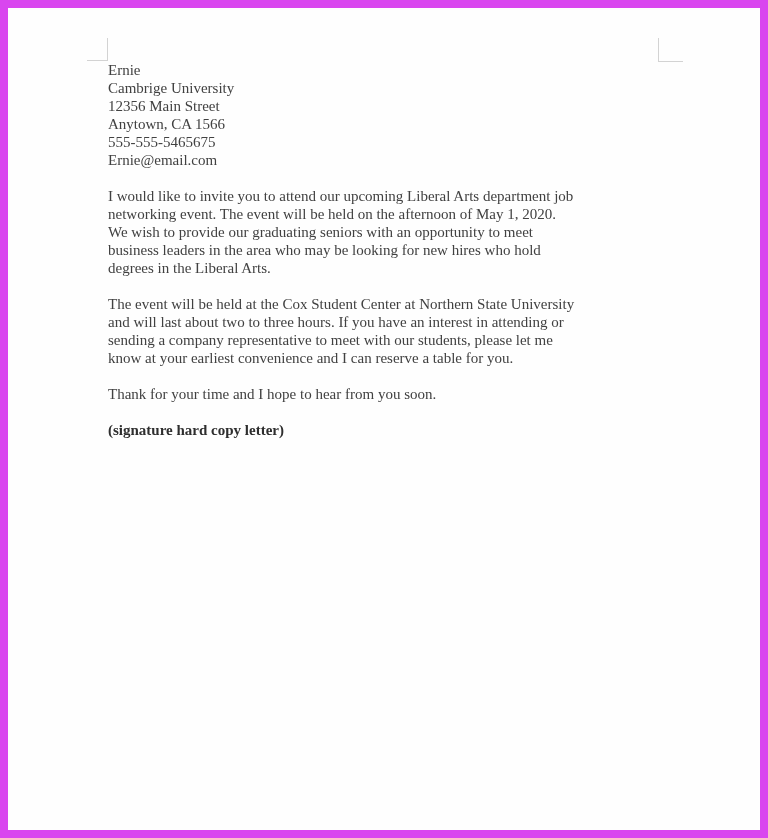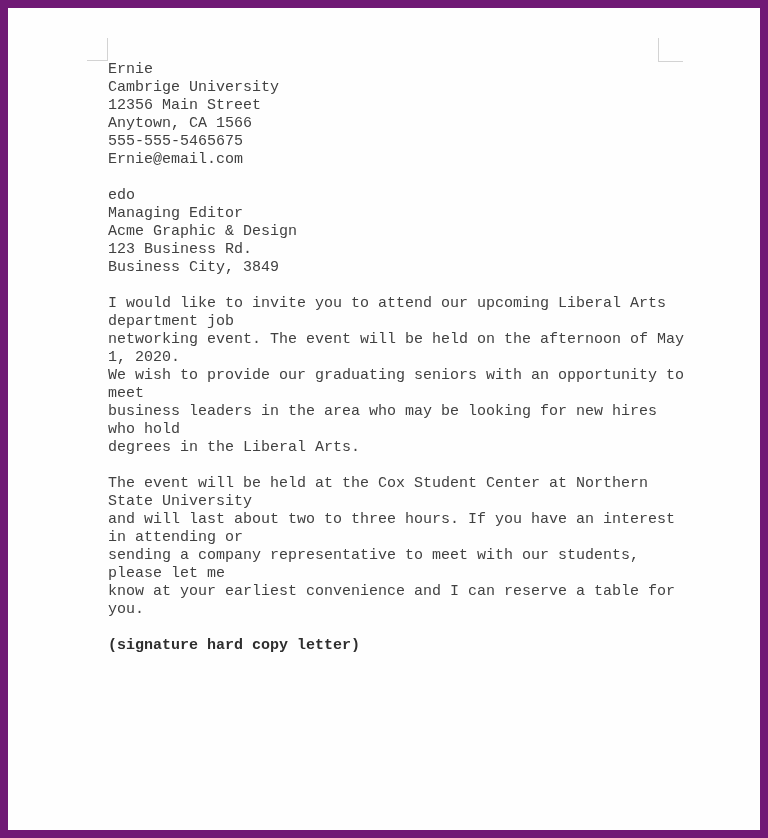--- a/index.html
+++ b/index.html
@@ -5,24 +5,24 @@
   html, body {
     margin: 0;
     padding: 0;
     background: #ffffff;
   }
   .frame {
     position: relative;
     width: 768px;
     height: 838px;
     box-sizing: border-box;
-    border: 8px solid #701a75;
+    border: 8px solid #d946ef;
     background: #fefefe;
     overflow: hidden;
-    font-family: Liberation Mono, monospace;
+    font-family: Liberation Serif, serif;
   }
   
   .mark {
     position: absolute;
   }
   .mark-tl {
     left: 79px;
     top: 30px;
     width: 20px;
     height: 22px;
@@ -67,36 +67,32 @@
 
   <div class="letter">
     <div class="block">Ernie
 Cambrige University
 12356 Main Street
 Anytown, CA 1566
 555-555-5465675
 Ernie@email.com</div>
 
 
-    <div class="block">edo
-Managing Editor
-Acme Graphic &amp; Design
-123 Business Rd.
-Business City, 3849</div>
 
 
     <div class="block">I would like to invite you to attend our upcoming Liberal Arts department job
 networking event. The event will be held on the afternoon of May 1, 2020.
 We wish to provide our graduating seniors with an opportunity to meet
 business leaders in the area who may be looking for new hires who hold
 degrees in the Liberal Arts.</div>
 
     <div class="block">The event will be held at the Cox Student Center at Northern State University
 and will last about two to three hours. If you have an interest in attending or
 sending a company representative to meet with our students, please let me
 know at your earliest convenience and I can reserve a table for you.</div>
 
+    <div class="block">Thank for your time and I hope to hear from you soon.</div>
 
 
     <div class="block signature">(signature hard copy letter)</div>
   </div>
 
 </div>
 
 </body></html>

